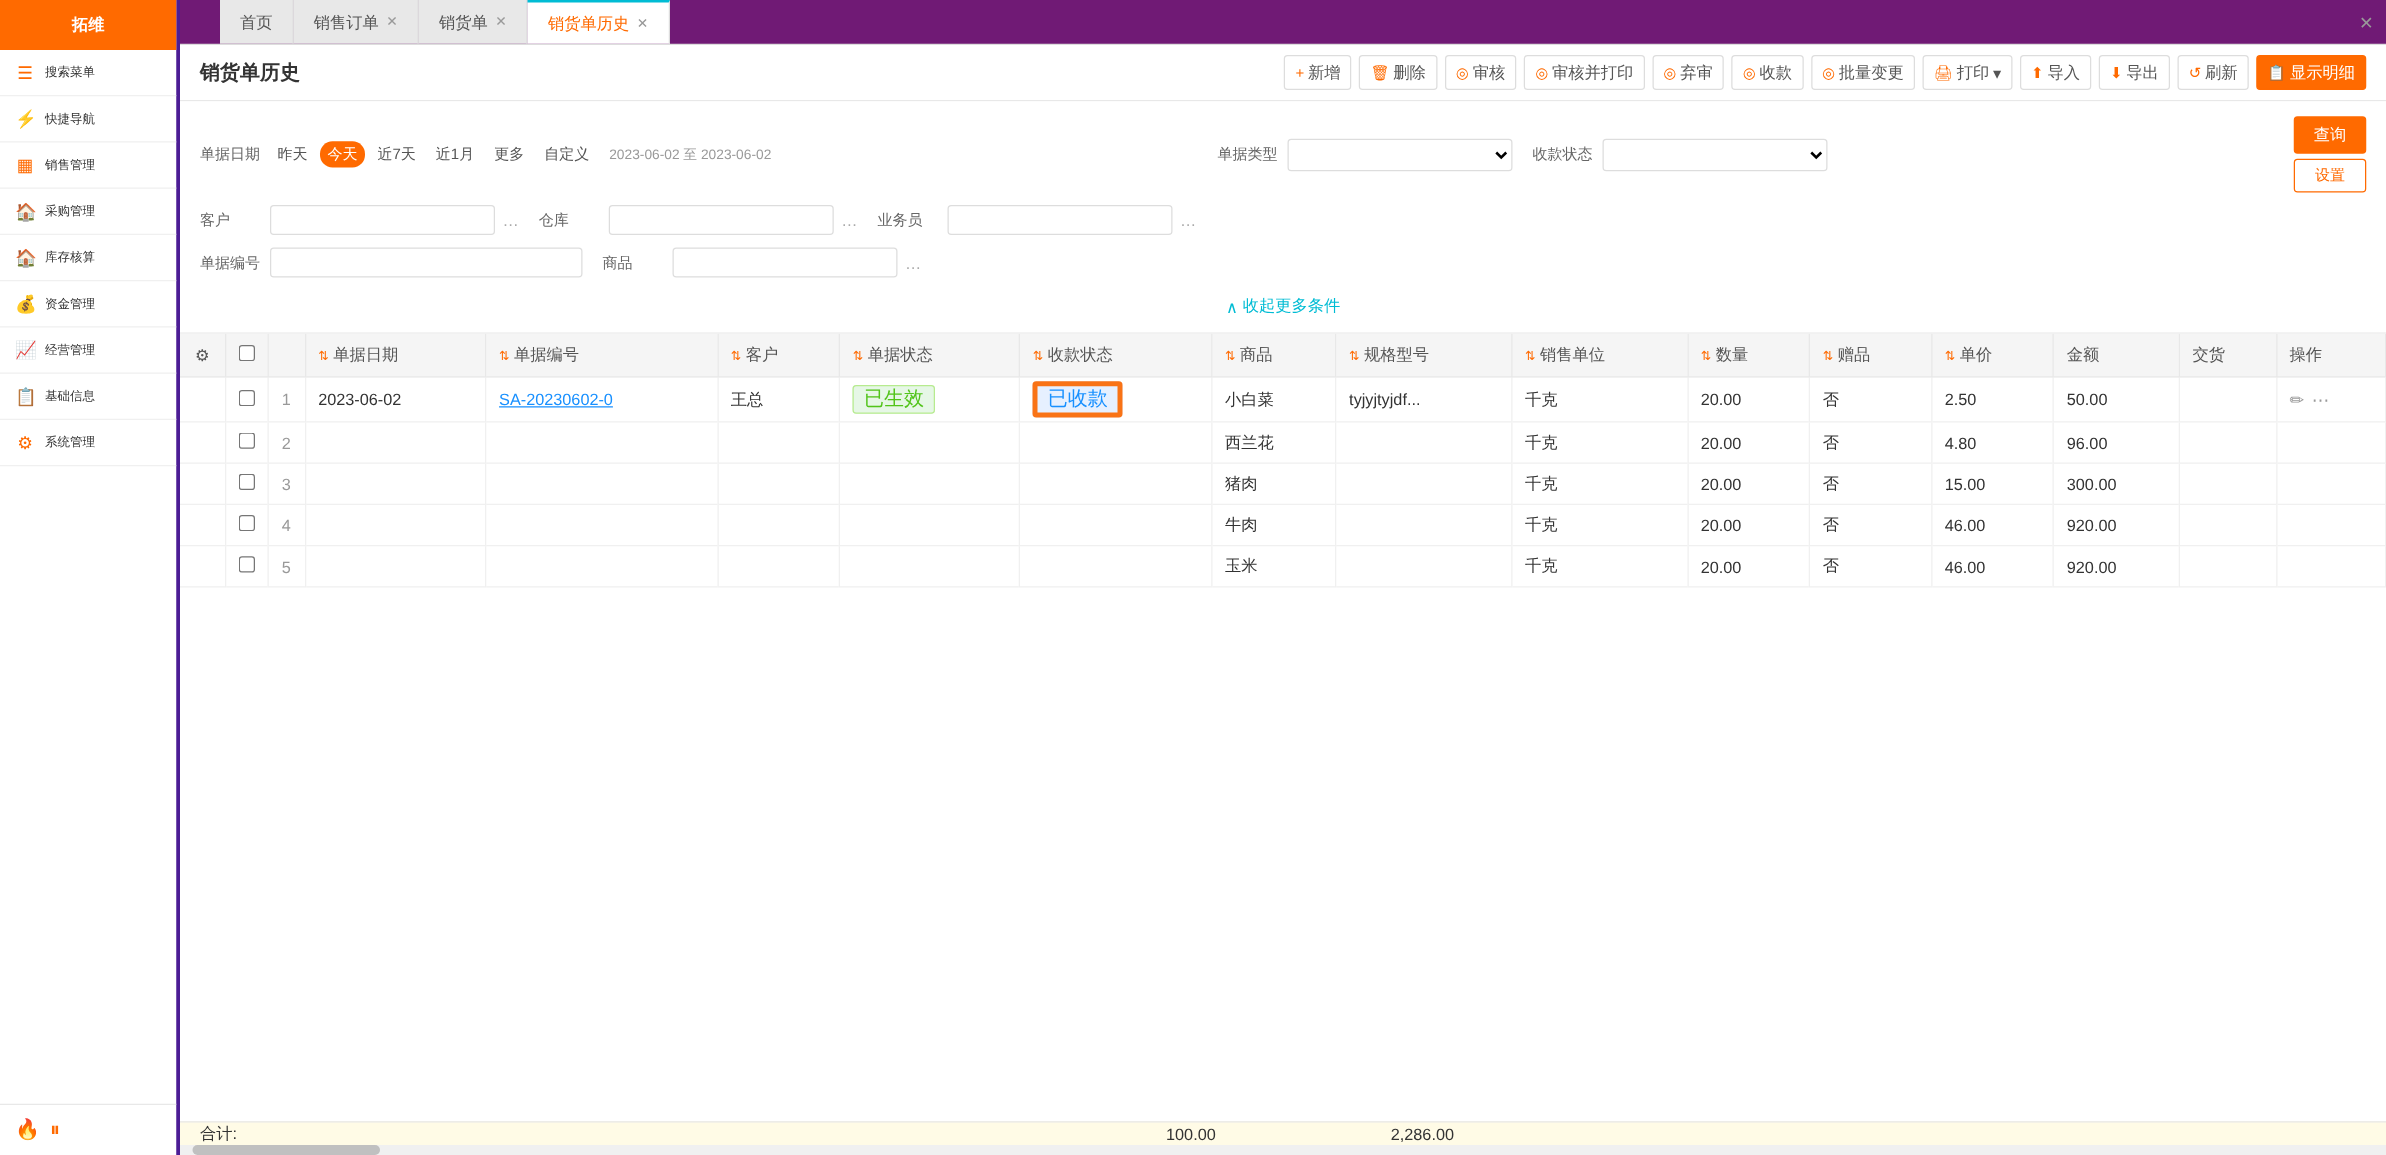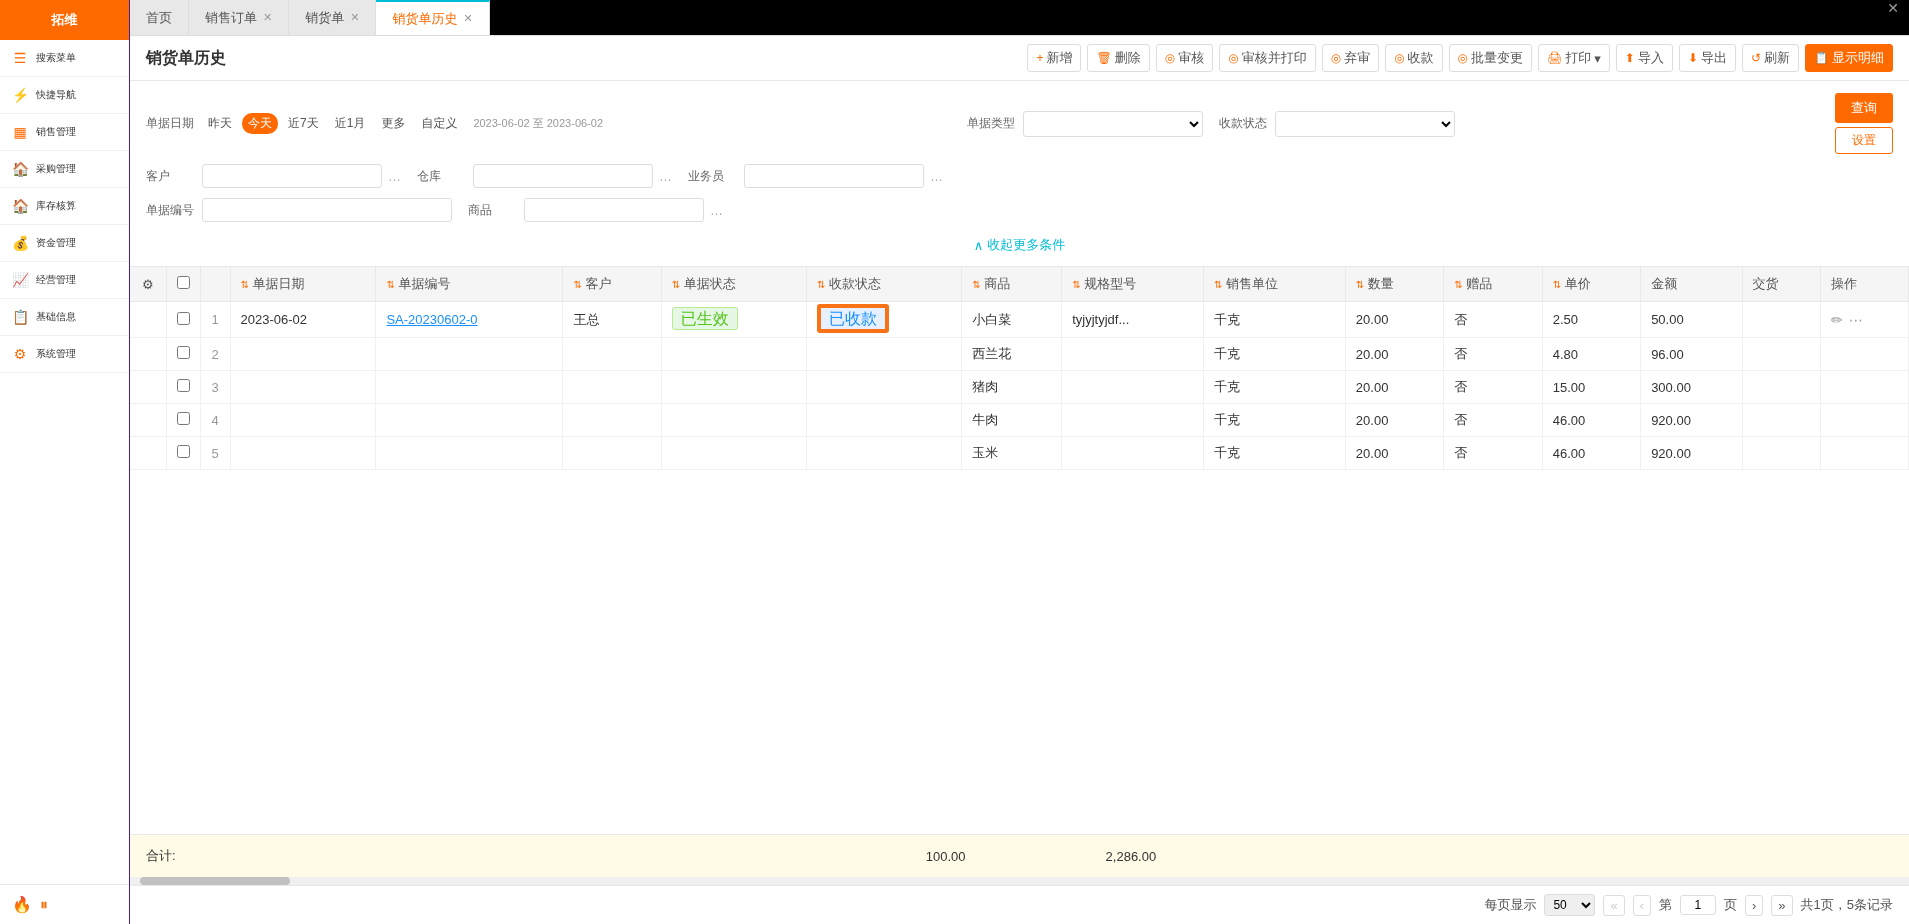--- a/index.html
+++ b/index.html
@@ -1,22 +1,22 @@
 <!DOCTYPE html>
 <html><head>
   <meta charset="utf-8">
   <style>
     * { box-sizing: border-box; margin: 0; padding: 0; font-family: 'Microsoft YaHei', Arial, sans-serif; font-size: 13px; }
     body { display: flex; height: 924px; overflow: hidden; background: #f5f5f5; }
 
     
     .sidebar {
-      width: 130px;
-      background: #fff;
-      border-right: 1px solid #4c1d95;
+      width: 144px;
+      background: #fff;
+      border-right: 3px solid #4c1d95;
       display: flex;
       flex-direction: column;
       flex-shrink: 0;
     }
     .sidebar-logo {
       height: 40px;
       background: #ff6a00;
       display: flex;
       align-items: center;
       justify-content: center;
@@ -48,25 +48,26 @@
     .main {
       flex: 1;
       display: flex;
       flex-direction: column;
       overflow: hidden;
     }
 
     
     .tabs-bar {
       display: flex;
-      align-items: flex-start;
-      background: #000000;
+      align-items: center;
+      background: #701a75;
       border-bottom: 1px solid #ddd;
       height: 36px;
       flex-shrink: 0;
+      padding-left: 32px;
     }
     .tab {
       display: flex;
       align-items: center;
       padding: 0 16px;
       height: 100%;
       border-right: 1px solid #ddd;
       cursor: pointer;
       font-size: 13px;
       color: #555;
@@ -256,21 +257,21 @@
     .row-num { color: #999; text-align: center; }
     th.check-col, td.check-col { width: 30px; text-align: center; }
     th.setting-col, td.setting-col { width: 36px; text-align: center; }
 
     
     .table-footer {
       background: #fffbe6;
       border-top: 1px solid #e8e8e8;
       display: flex;
       align-items: center;
-      padding: 12px 16px;
+      padding: 0 16px;
       font-size: 12px;
       color: #333;
       flex-shrink: 0;
     }
     .total-label { min-width: 120px; }
 
     
     .pagination {
       display: flex;
       align-items: center;
@@ -653,30 +654,14 @@
     <span style="flex:1;"></span>
     <span style="margin-right:140px;">100.00</span>
     <span style="margin-right:77px;">2,286.00</span>
     <span style="flex:1;"></span>
   </div>
 
   <div class="scrollbar-row">
     <div class="scrollbar-thumb"></div>
   </div>
 
-  <div class="pagination">
-    <span>每页显示</span>
-    <select class="page-size-select">
-      <option value="20">20</option>
-      <option value="50" selected="">50</option>
-      <option value="100">100</option>
-    </select>
-    <button class="page-btn page-btn-first disabled">«</button>
-    <button class="page-btn page-btn-prev disabled">‹</button>
-    <span>第</span>
-    <input class="page-input" type="text" value="1" style="">
-    <span>页</span>
-    <button class="page-btn page-btn-next">›</button>
-    <button class="page-btn page-btn-last">»</button>
-    <span>共1页，5条记录</span>
-  </div>
 
 </div>
 
 </body></html>

